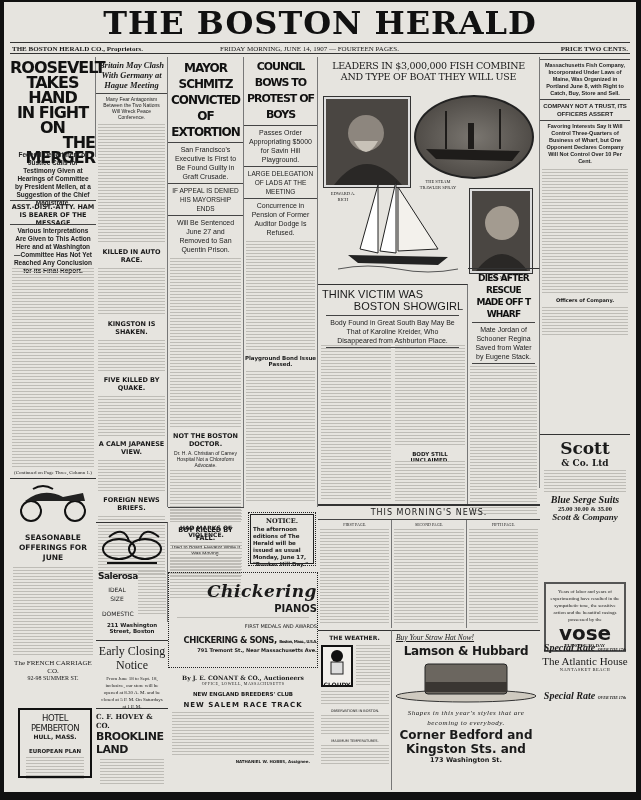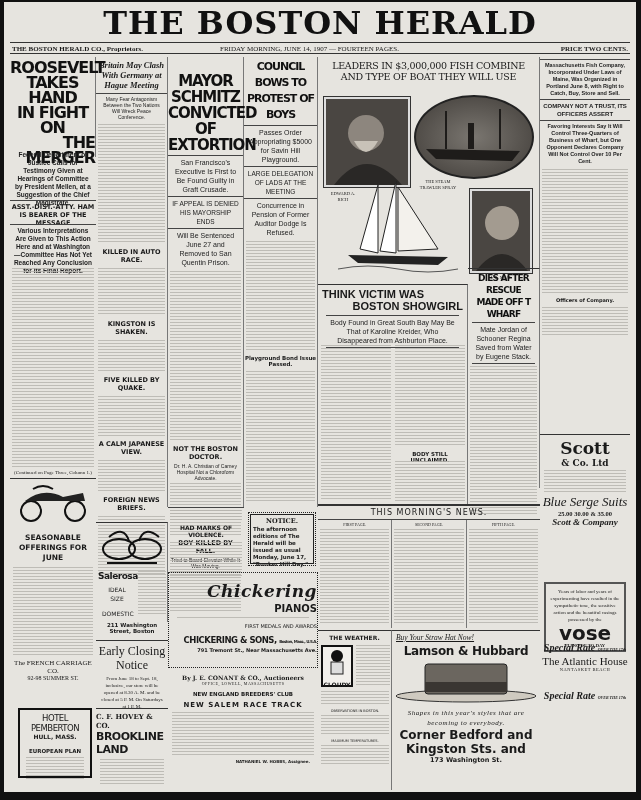--- a/index.html
+++ b/index.html
@@ -103,21 +103,21 @@
     <div style="font-size:5px;line-height:7px;padding:3px 4px">From June 18 to Sept. 18, inclusive, our store will be opened at 8.30 A. M. and be closed at 5 P. M. On Saturdays at 1 P. M.</div>
   </div>
 
   <div class="abs" style="left:92px;top:706px;width:72px;height:80px;border-top:1px solid #333;text-align:left">
     <div style="font-family:'DejaVu Serif',serif;font-weight:bold;font-size:7px;margin-top:3px">C. F. HOVEY &amp; CO.</div>
     <div style="font-family:'DejaVu Sans',sans-serif;font-weight:bold;font-size:11px;line-height:13px;letter-spacing:-.5px">BROOKLINE LAND</div>
     <div class="fill" style="height:26px;margin:3px 4px"></div>
   </div>
 
   <div class="col" style="left:164px;width:76px;height:450px">
-    <div class="hd" style="font-size:15px;line-height:16px;letter-spacing:-1px;margin-top:16px">
+    <div class="hd" style="font-size:12px;line-height:16px;letter-spacing:-1px;margin-top:3px">
       <div>MAYOR SCHMITZ</div>
       <div>CONVICTED OF</div>
       <div>EXTORTION</div>
     </div>
     <div class="sub" style="border-top:1px solid #444;margin-top:2px">San Francisco's Executive Is First to Be Found Guilty in Graft Crusade.</div>
     <div class="sub" style="border-top:1px solid #444;font-size:6.5px">IF APPEAL IS DENIED HIS MAYORSHIP ENDS</div>
     <div class="sub" style="border-top:1px solid #444">Will Be Sentenced June 27 and Removed to San Quentin Prison.</div>
     <div class="fill" style="height:170px;margin:2px"></div>
     <div class="sh" style="font-size:6.5px">NOT THE BOSTON DOCTOR.</div>
     <div class="sub" style="font-size:5px;line-height:6px;padding:0 2px">Dr. H. A. Christian of Carney Hospital Not a Chloroform Advocate.</div>
@@ -200,21 +200,21 @@
     <div class="abs photo" style="left:152px;top:132px;width:62px;height:84px">
       <svg width="58" height="80">
           <circle cx="30" cy="32" r="17" fill="#a39b90"></circle>
           <path d="M4 80 Q30 46 56 80 Z" fill="#2a2826"></path>
         </svg>
     </div>
     <div class="abs" style="left:152px;top:218px;width:62px;font-size:4.5px;text-align:center">J. R. NEAL</div>
   </div>
 
   <div class="abs" style="left:314px;top:282px;width:150px;height:220px;border-right:1px solid #777;border-top:1px solid #333">
-    <div style="font-family:'Liberation Sans',sans-serif;font-weight:bold;font-size:11px;line-height:12px;padding:3px 4px">
+    <div style="font-family:'Liberation Sans',sans-serif;font-weight:normal;font-size:11px;line-height:12px;padding:3px 4px">
       <div>THINK VICTIM WAS</div>
       <div style="text-align:right">BOSTON SHOWGIRL</div>
     </div>
     <div class="sub" style="border-top:1px solid #444;border-bottom:1px solid #444;margin:0 8px">Body Found in Great South Bay May Be That of Karoline Kreider, Who Disappeared from Ashburton Place.</div>
     <div class="fill" style="position:absolute;left:3px;top:60px;width:70px;height:156px"></div>
     <div class="fill" style="position:absolute;left:77px;top:60px;width:70px;height:100px"></div>
     <div class="sh" style="position:absolute;left:77px;top:164px;width:70px;font-size:5.5px">BODY STILL UNCLAIMED.</div>
     <div class="fill" style="position:absolute;left:77px;top:176px;width:70px;height:40px"></div>
   </div>
 
@@ -281,21 +281,21 @@
       </svg>
     <div class="italic" style="font-size:7px;line-height:10px;padding:0 6px;letter-spacing:.5px">Shapes in this year's styles that are becoming to everybody.</div>
     <div style="font-family:'DejaVu Sans',sans-serif;font-weight:bold;font-size:12px;">Corner Bedford and Kingston Sts. and</div>
     <div style="font-family:'DejaVu Sans',sans-serif;font-weight:bold;font-size:6.5px">173 Washington St.</div>
   </div>
 
   <div class="abs" style="left:536px;top:432px;width:90px;height:90px;border-top:1px solid #333;text-align:center">
     <div style="font-family:'DejaVu Serif',serif;font-weight:bold;font-size:17px;line-height:19px;margin-top:4px">Scott</div>
     <div style="font-family:'DejaVu Serif',serif;font-weight:bold;font-size:9px">&amp; Co. Ltd</div>
     <div class="fill" style="height:22px;margin:2px 4px"></div>
-    <div class="italic" style="font-weight:normal;font-size:13px">Blue Serge Suits</div>
+    <div class="italic" style="font-weight:bold;font-size:10px">Blue Serge Suits</div>
     <div style="font-weight:bold;font-size:6.5px">25.00 30.00 &amp; 35.00</div>
     <div class="italic" style="font-weight:bold;font-size:9px;margin-top:0">Scott &amp; Company</div>
   </div>
 
   <div class="abs box" style="left:540px;top:580px;width:82px;height:70px;border:2px solid #555;text-align:center">
     <div style="font-size:5px;line-height:7px;padding:4px 4px 0">Years of labor and years of experimenting have resulted in the sympathetic tone, the sensitive action and the beautiful casings possessed by the</div>
     <div style="font-family:'DejaVu Sans',sans-serif;font-weight:bold;font-size:20px;line-height:20px">vose</div>
     <div style="font-size:4.5px;font-weight:bold">PIANO OF TO-DAY</div>
   </div>
 

